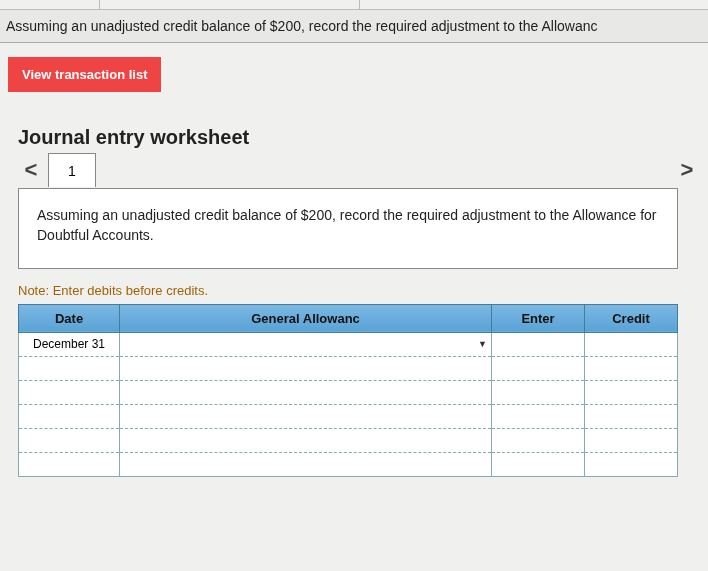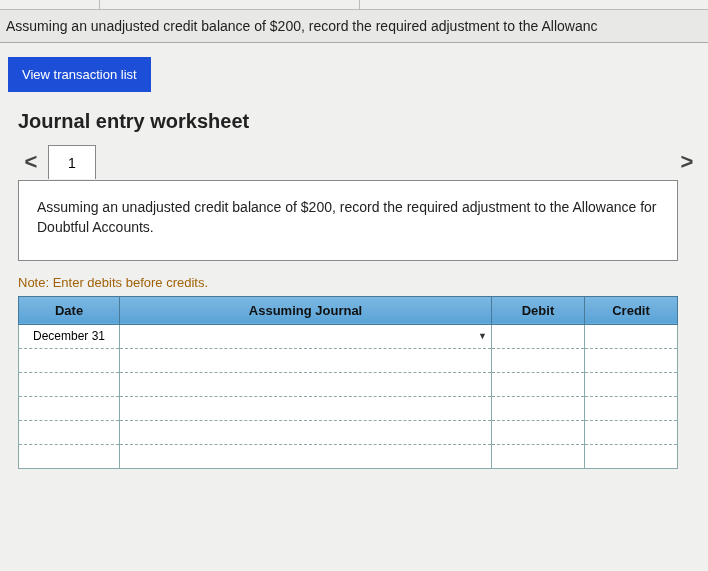--- a/index.html
+++ b/index.html
@@ -23,37 +23,37 @@
   }
   .question-bar {
     background: #e8e8e6;
     border-bottom: 1px solid #aaa;
     padding: 8px 6px;
     font-size: 14px;
     color: #222;
   }
   .view-btn {
     display: inline-block;
-    background: #1d4ed8;
+    background: #ef4444;
     color: #fff;
-    font-weight: normal;
+    font-weight: bold;
     font-size: 13px;
     padding: 10px 14px;
-    margin: 14px 0 0 8px;
+    margin: 14px 0 16px 8px;
     cursor: pointer;
     border: none;
   }
   .worksheet-wrap {
     padding: 18px 8px 0 18px;
   }
   .ws-title {
     font-size: 20px;
     font-weight: bold;
     color: #222;
-    margin-bottom: 10px;
+    margin-bottom: 2px;
   }
   .tab-row {
     display: flex;
     align-items: center;
     position: relative;
     height: 38px;
   }
   .nav-arrow {
     font-size: 22px;
     color: #444;
@@ -164,22 +164,22 @@
   </div>
 
   <div class="instruction-box">Assuming an unadjusted credit balance of $200, record the required adjustment to the Allowance for Doubtful Accounts.</div>
 
   <div class="note">Note: Enter debits before credits.</div>
 
   <table class="je-table">
     <thead>
       <tr>
         <th class="col-date">Date</th>
-        <th class="col-gj">Assuming Journal</th>
-        <th class="col-debit">Debit</th>
+        <th class="col-gj">General Allowanc</th>
+        <th class="col-debit">Enter</th>
         <th class="col-credit">Credit</th>
       </tr>
     </thead>
     <tbody>
       <tr>
         <td>December 31</td>
         <td>
           <span></span>
           <span class="dd-caret">▼</span>
         </td>

